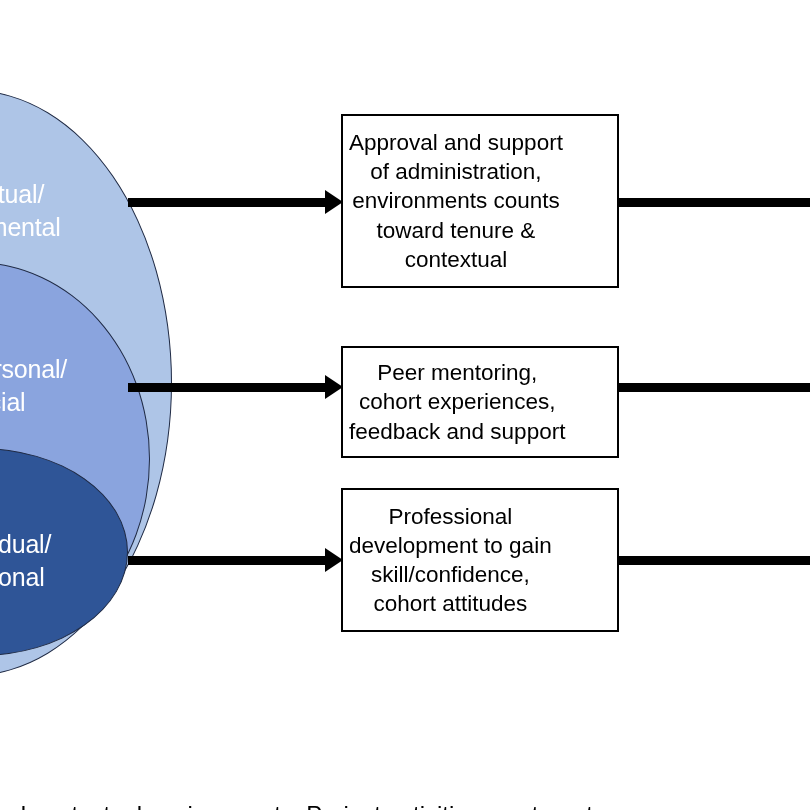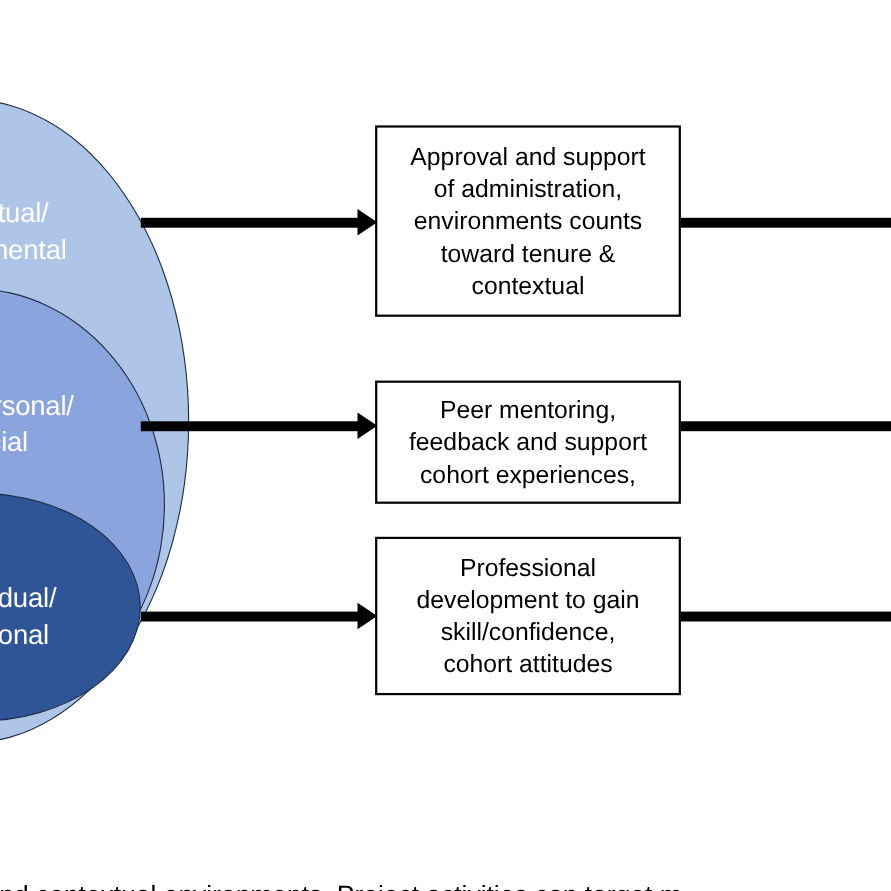--- a/index.html
+++ b/index.html
@@ -92,21 +92,21 @@
   
   .activity-box {
     position: absolute;
     left: 341px;
     width: 278px;
     border: 2px solid #000000;
     background: #ffffff;
     box-sizing: border-box;
     display: flex;
     align-items: center;
-    justify-content: center;
+    justify-content: flex-start;
     z-index: 4;
   }
   .activity-box-text {
     color: #000000;
     font-size: 22.5px;
     line-height: 1.29;
     text-align: center;
     padding: 0 6px;
   }
   #box-admin  { top: 114px; height: 174px; }
@@ -167,22 +167,22 @@
       <div>of administration,</div>
       <div>environments counts</div>
       <div>toward tenure &amp;</div>
       <div>contextual</div>
     </div>
   </div>
 
   <div class="activity-box" id="box-peer">
     <div class="activity-box-text">
       <div>Peer mentoring,</div>
+      <div>cohort experiences,</div>
       <div>feedback and support</div>
-      <div>cohort experiences,</div>
     </div>
   </div>
 
   <div class="activity-box" id="box-profdev">
     <div class="activity-box-text">
       <div>Professional</div>
       <div>development to gain</div>
       <div>skill/confidence,</div>
       <div>cohort attitudes</div>
     </div>

